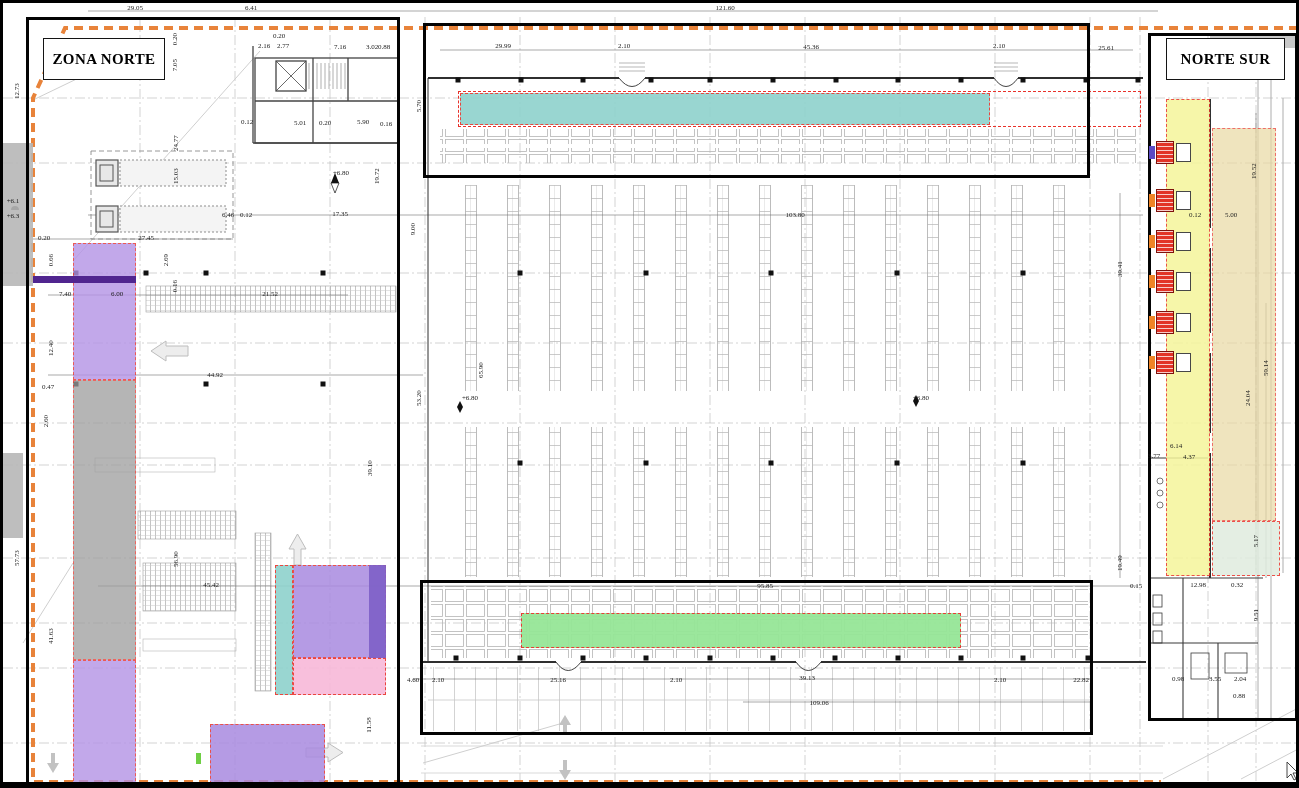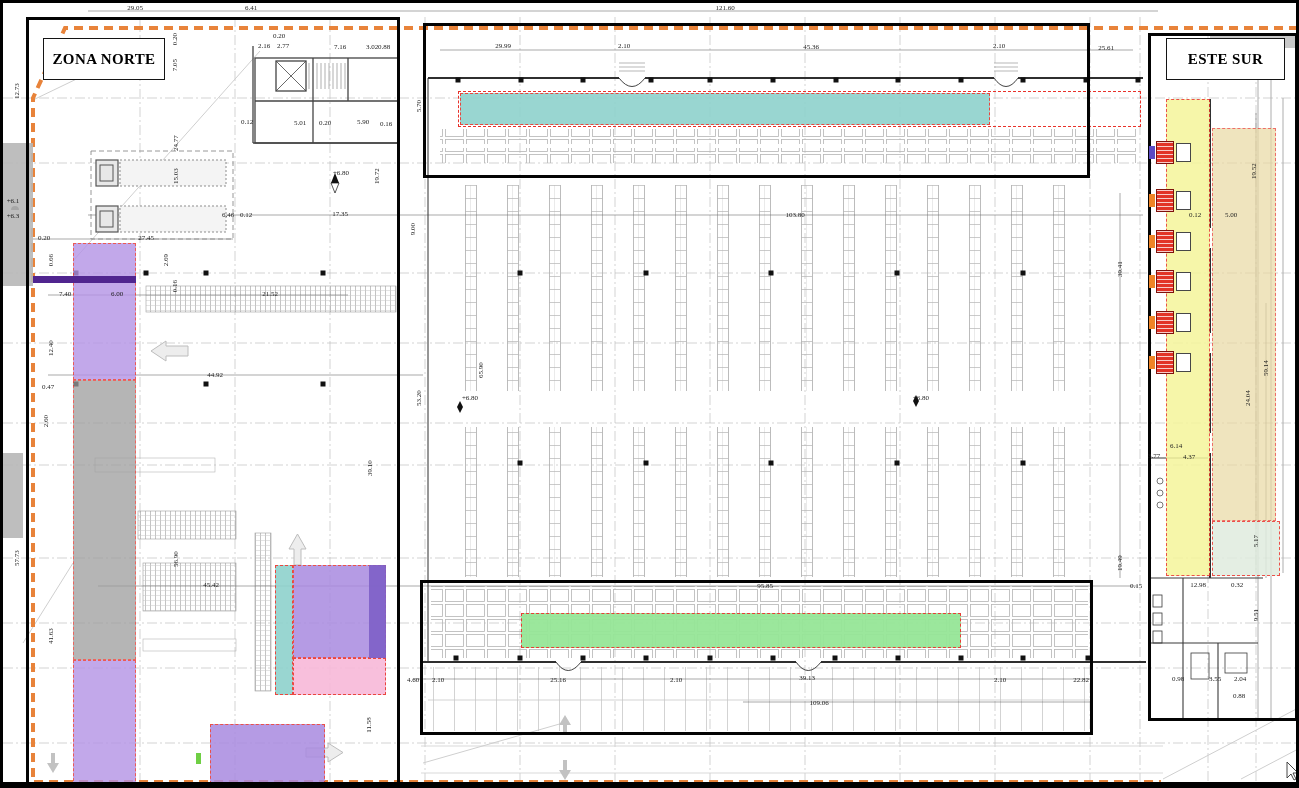--- a/index.html
+++ b/index.html
@@ -282,21 +282,21 @@
     <div class="overlay hl" style="left: 272px; top: 562px; width: 18px; height: 130px; background: rgb(143, 210, 205); opacity: 0.9;"></div>
     <div class="overlay hl" style="left: 290px; top: 562px; width: 93px; height: 93px; background: rgb(169, 138, 224); opacity: 0.85;"></div>
     <div class="overlay" style="left: 366px; top: 562px; width: 17px; height: 93px; background: rgb(125, 95, 199); opacity: 0.9;"></div>
     <div class="overlay hl" style="left: 290px; top: 655px; width: 93px; height: 37px; background: rgb(248, 185, 217); opacity: 0.9;"></div>
     <div class="overlay hl" style="left: 207px; top: 721px; width: 115px; height: 60px; background: rgb(169, 138, 224); opacity: 0.85;"></div>
     <div class="overlay" style="left: 193px; top: 750px; width: 5px; height: 11px; background: rgb(111, 207, 68); opacity: 1;"></div>
     <div class="zone-box" style="left: 23px; top: 14px; width: 374px; height: 770px;"></div>
     <div class="zone-label" style="left: 40px; top: 35px; width: 122px; height: 42px;">ZONA NORTE</div>
     <div class="zone-box" style="left: 420px; top: 20px; width: 667px; height: 155px;"></div>
     <div class="zone-box" style="left: 1145px; top: 30px; width: 150px; height: 688px;"></div>
-    <div class="zone-label" style="left: 1163px; top: 35px; width: 119px; height: 42px;">ESTE SUR</div>
+    <div class="zone-label" style="left: 1163px; top: 35px; width: 119px; height: 42px;">NORTE SUR</div>
     <div class="zone-box" style="left: 417px; top: 577px; width: 673px; height: 155px;"></div>
     <div class="dim" style="left: 132px; top: 5px;">29.05</div>
     <div class="dim" style="left: 248px; top: 5px;">6.41</div>
     <div class="dim" style="left: 722px; top: 5px;">121.60</div>
     <div class="dim" style="left: 500px; top: 43px;">29.99</div>
     <div class="dim" style="left: 621px; top: 43px;">2.10</div>
     <div class="dim" style="left: 808px; top: 44px;">45.36</div>
     <div class="dim" style="left: 996px; top: 43px;">2.10</div>
     <div class="dim" style="left: 1103px; top: 45px;">25.61</div>
     <div class="dim" style="left: 276px; top: 33px;">0.20</div>

